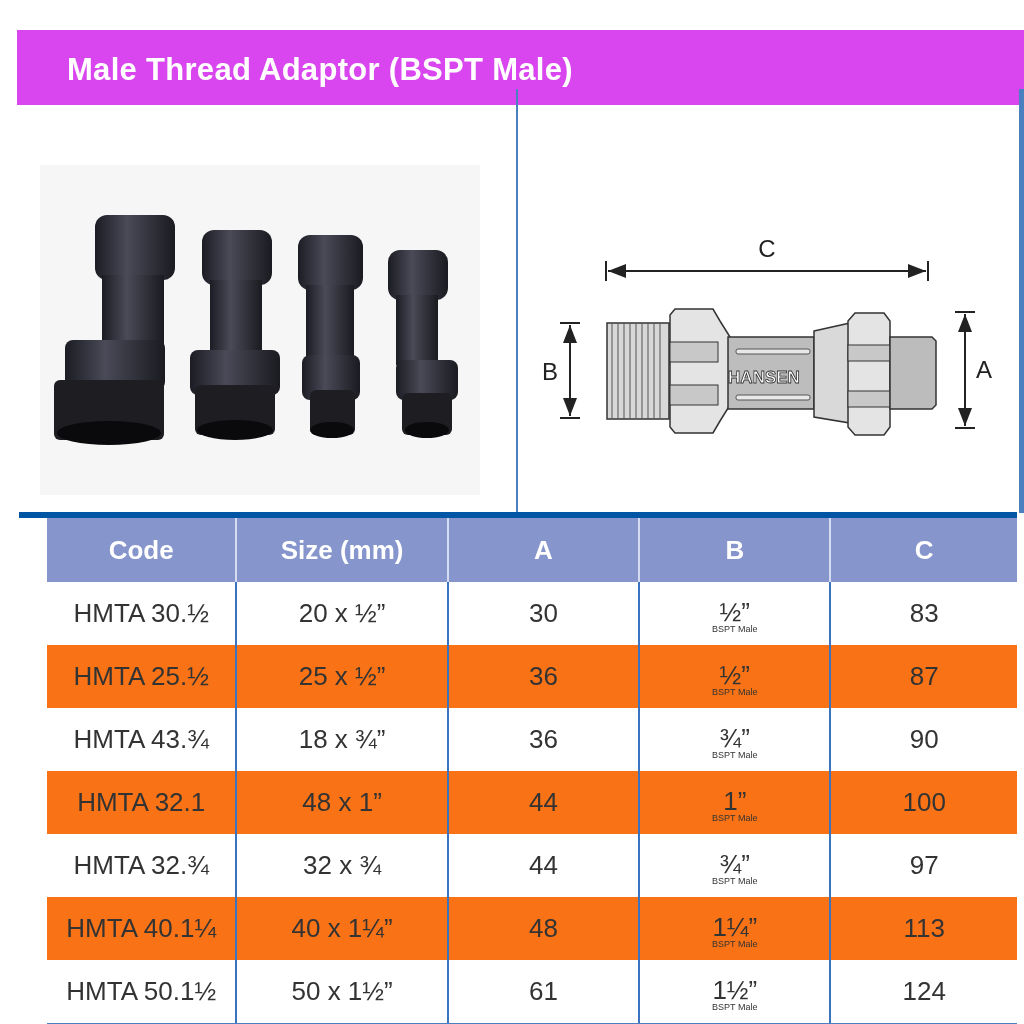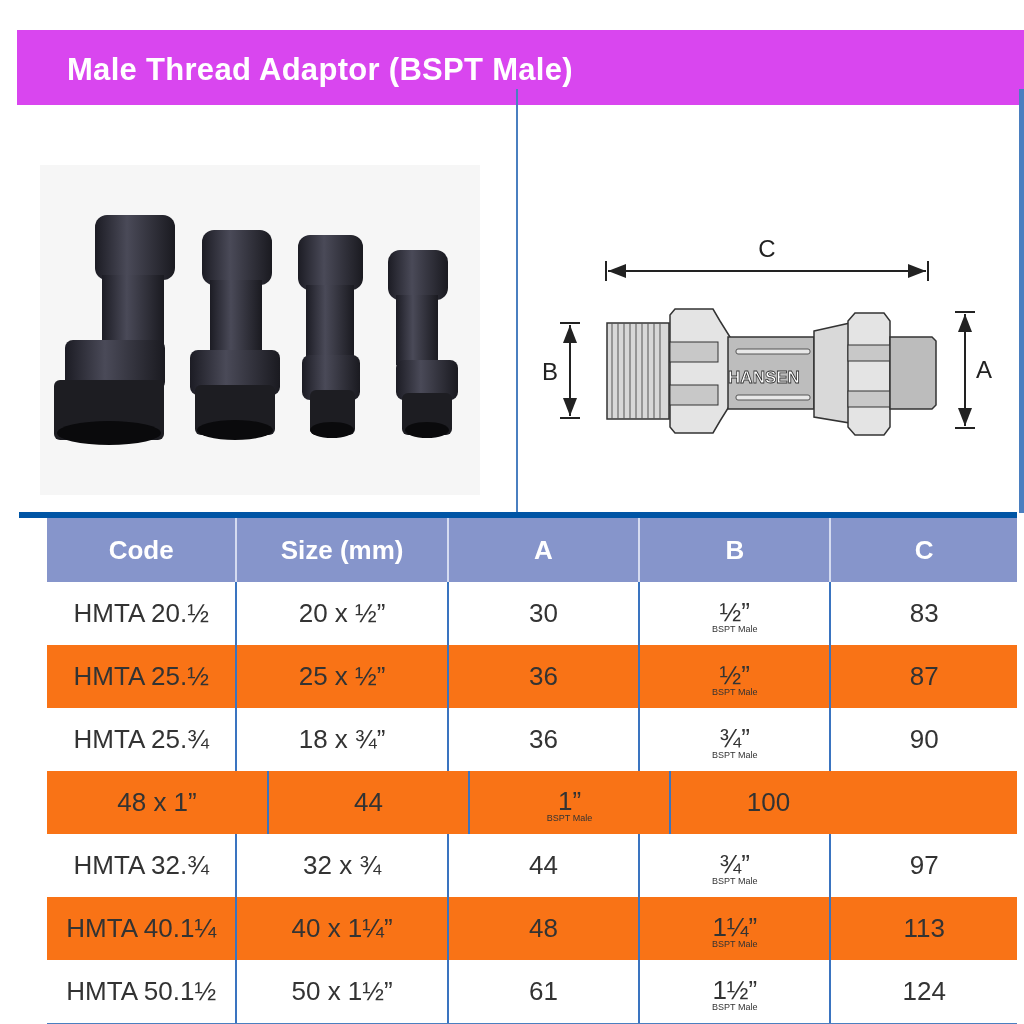--- a/index.html
+++ b/index.html
@@ -126,21 +126,21 @@
 <div class="table">
   <div class="row head">
     <div class="cell c1">Code</div>
     <div class="cell c2">Size (mm)</div>
     <div class="cell c3">A</div>
     <div class="cell c4">B</div>
     <div class="cell c5">C</div>
   </div>
 
   <div class="row">
-    <div class="cell c1">HMTA 20.½</div>
+    <div class="cell c1">HMTA 30.½</div>
     <div class="cell c2">20 x ½”</div>
     <div class="cell c3">30</div>
     <div class="cell c4 bcell">
         <span class="frac">½”</span>
         <span class="sub">BSPT Male</span>
       </div>
     <div class="cell c5">83</div>
   </div>
 
   <div class="row alt">
@@ -148,31 +148,32 @@
     <div class="cell c2">25 x ½”</div>
     <div class="cell c3">36</div>
     <div class="cell c4 bcell">
         <span class="frac">½”</span>
         <span class="sub">BSPT Male</span>
       </div>
     <div class="cell c5">87</div>
   </div>
 
   <div class="row">
-    <div class="cell c1">HMTA 25.¾</div>
+    <div class="cell c1">HMTA 43.¾</div>
     <div class="cell c2">18 x ¾”</div>
     <div class="cell c3">36</div>
     <div class="cell c4 bcell">
         <span class="frac">¾”</span>
         <span class="sub">BSPT Male</span>
       </div>
     <div class="cell c5">90</div>
   </div>
 
   <div class="row alt">
+    <div class="cell c1">HMTA 32.1</div>
     <div class="cell c2">48 x 1”</div>
     <div class="cell c3">44</div>
     <div class="cell c4 bcell">
         <span class="frac">1”</span>
         <span class="sub">BSPT Male</span>
       </div>
     <div class="cell c5">100</div>
   </div>
 
   <div class="row">

